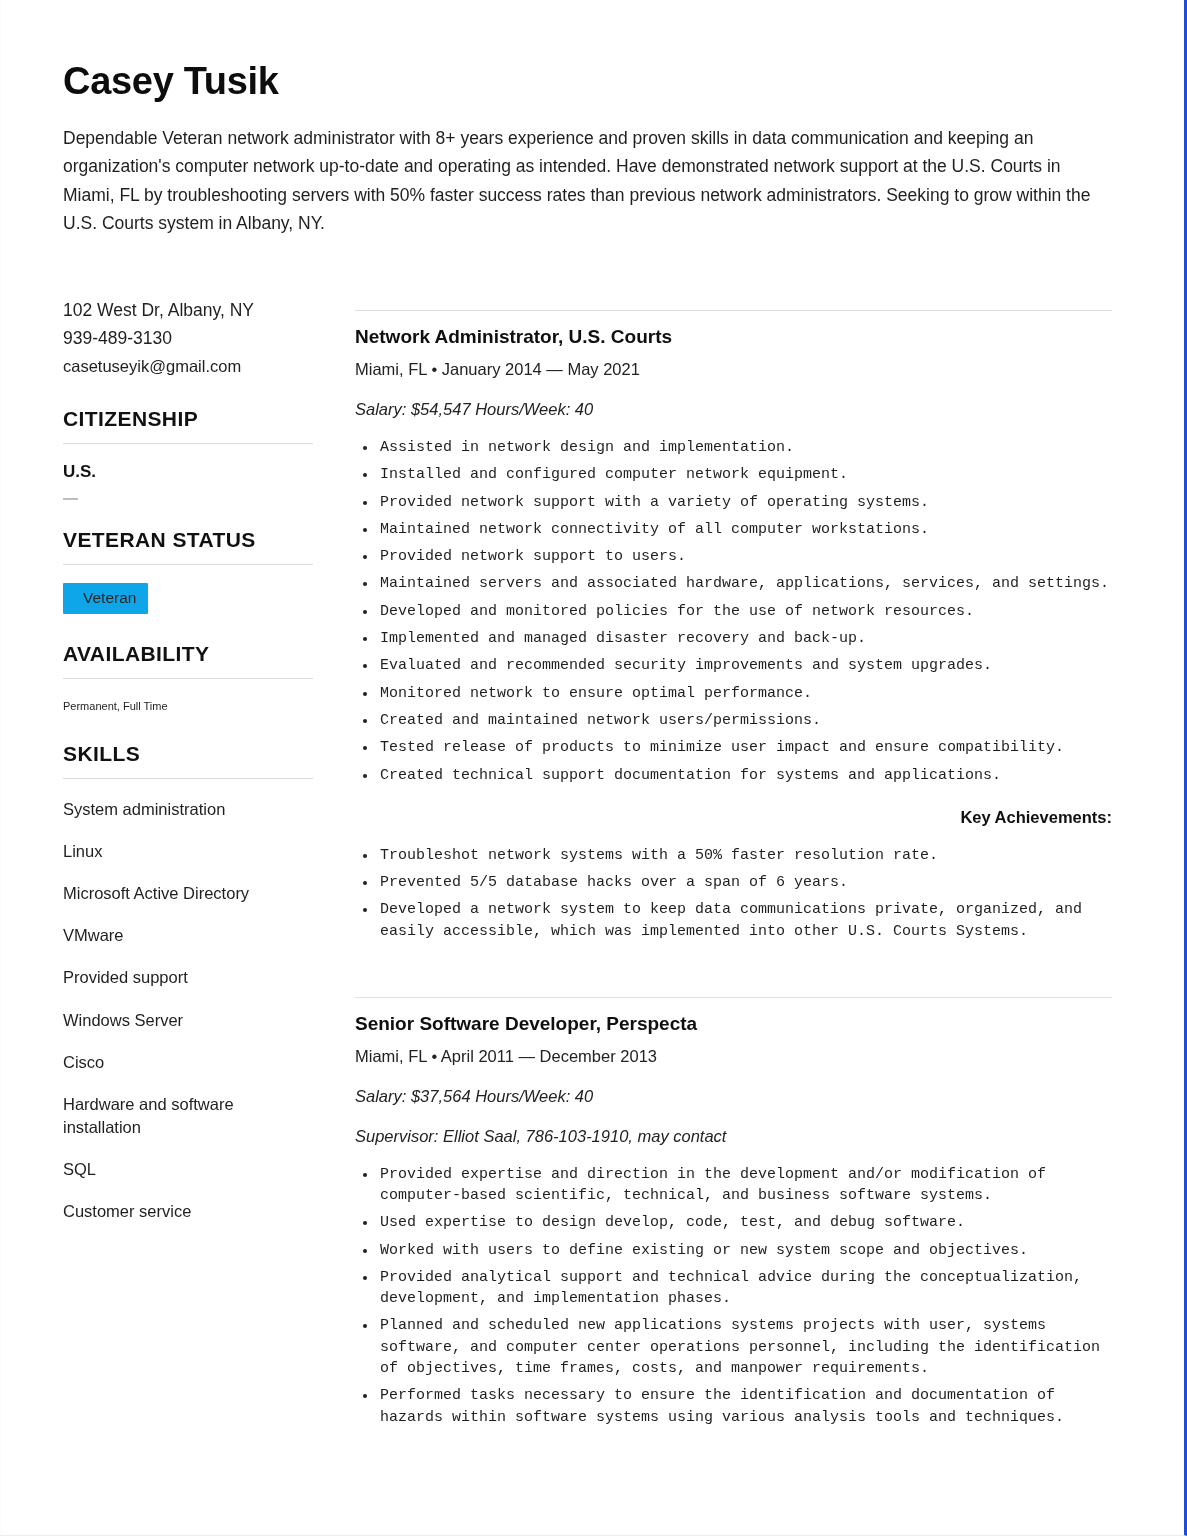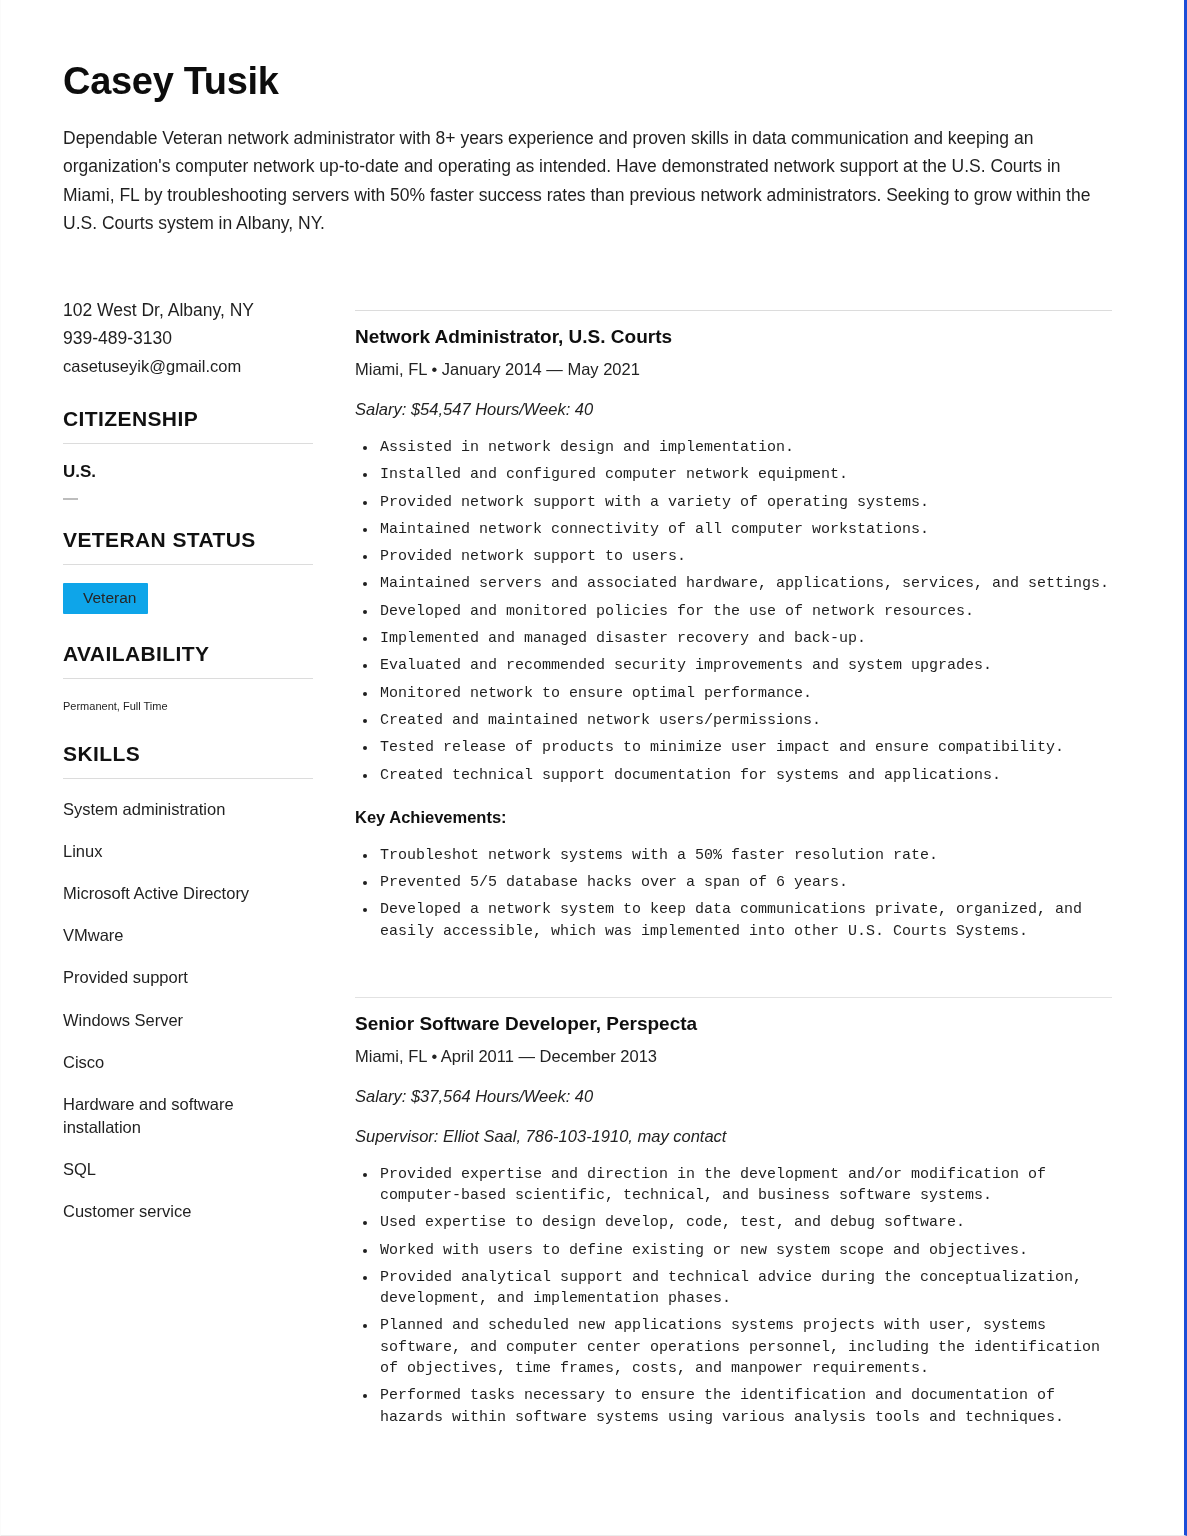--- a/index.html
+++ b/index.html
@@ -183,20 +183,21 @@
     width: 4px;
     height: 4px;
     border-radius: 50%;
     background: #1f1f1f;
   }
   .sub-heading {
     font-size: 16.5px;
     font-weight: bold;
     color: #111111;
     margin-top: 22px;
+    text-align: right;
   }
   .job-divider {
     height: 1px;
     background: #e2e2e2;
     margin-top: 55px;
   }
 </style>
 </head>
 <body>
 

